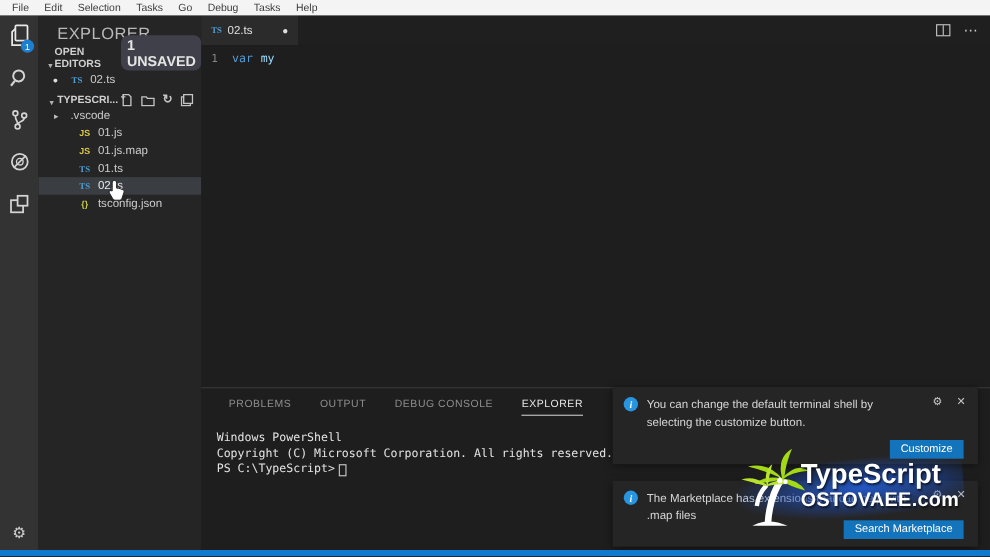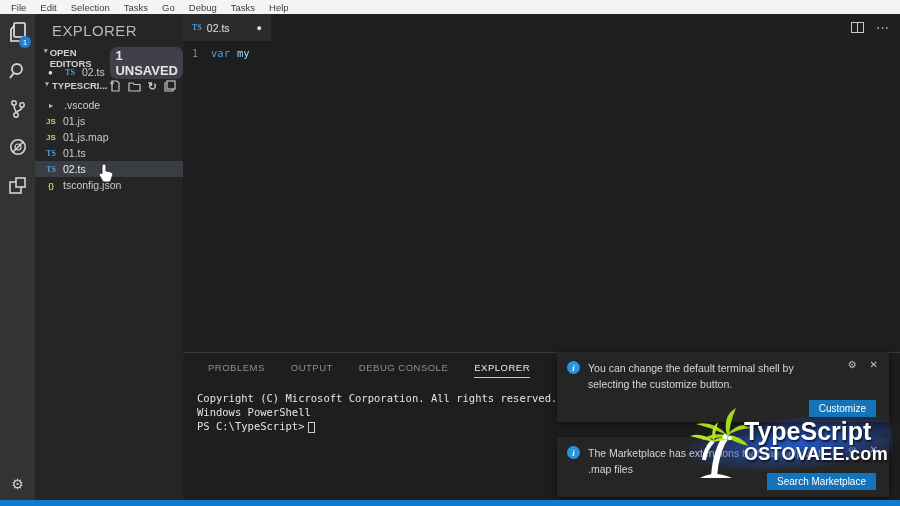--- a/index.html
+++ b/index.html
@@ -20,28 +20,28 @@
   .ab-icon { width:35px; height:38px; display:flex; align-items:center; justify-content:center; position:relative; color:#cfcfcf; }
   .ab-badge { position:absolute; right:4px; bottom:4px; width:12px; height:12px; border-radius:50%;
               background:#1e7fd0; color:#fff; font-size:8px; display:flex; align-items:center; justify-content:center; }
   #ab-settings { position:absolute; bottom:4px; left:0; width:35px; height:24px; display:flex;
                  align-items:center; justify-content:center; color:#cfcfcf; font-size:14px; }
 
   
   #sidebar { position:absolute; left:35px; top:0; width:148px; height:100%; background:#252526;
              color:#cccccc; font-size:10.5px; }
   .sb-title { padding:8px 0 8px 17px; font-size:15px; color:#b8b8b8; letter-spacing:.4px; }
-  .sb-sec { height:17px; display:flex; align-items:flex-start; font-weight:bold; font-size:9.5px;
+  .sb-sec { height:17px; display:flex; align-items:flex-end; font-weight:bold; font-size:9.5px;
             padding-left:7px; color:#d0d0d0; }
   .sec-arrow { font-size:7px; width:10px; text-align:center; color:#b0b0b0; }
   .badge-unsaved { background:#40404a; border-radius:7px; padding:1px 5px; font-size:13px;
                    font-weight:bold; margin-left:6px; color:#e5e5e5; }
   .sec-actions { margin-left:auto; display:flex; gap:7px; padding-right:7px; align-items:center; }
   .sec-actions svg { display:block; }
-  .sb-row { height:16px; display:flex; align-items:center; padding-left:9px; gap:5px; cursor:default; }
+  .sb-row { height:16px; display:flex; align-items:center; padding-left:35px; gap:5px; cursor:default; }
   .sb-row.sel { background:#3a3d41; color:#eaeaea; }
   .file-ico { font-size:8px; font-weight:bold; width:14px; text-align:center; flex:none;
               font-family:"Liberation Sans", sans-serif; }
   .ico-ts { color:#4d9fd6;font-family:Liberation Serif, serif; } .ico-js { color:#dbc94a; } .ico-json { color:#c7cc4e; }
   .dot-mod { font-size:8px; color:#e0e0e0; width:10px; }
   .chev { font-size:8px; color:#c0c0c0; width:10px; }
 
   
   #editor { position:absolute; left:183px; top:0; right:0; height:338px; background:#1e1e1e; }
   #tabbar { position:relative; height:27px; background:#1f1f1f; display:flex; }
@@ -84,21 +84,21 @@
               justify-content:center; font-family:"Liberation Serif", serif; font-style:italic; }
   .notif-msg { width:245px; line-height:16px; color:#d5d5d5; }
   .notif-top-actions { position:absolute; top:7px; right:11px; display:flex; gap:13px;
                        color:#c5c5c5; font-size:10px; align-items:center; }
   .notif-btn { position:absolute; right:13px; background:#1374bb; color:#fff; font-size:10px;
                padding:3px 10px; cursor:pointer; }
   #notif-terminal .notif-btn { bottom:5px; }
   #notif-marketplace .notif-btn { bottom:7px;margin-left:16px; }
 
   
-  #watermark { position:absolute; right:6px; top:404px; width:210px; height:80px; z-index:6; pointer-events:none; }
+  #watermark { position:absolute; right:22px; top:404px; width:210px; height:80px; z-index:6; pointer-events:none; }
   .wm-glow { position:absolute; right:2px; top:14px; width:205px; height:52px;
              background:radial-gradient(ellipse at 55% 50%, rgba(34,90,205,.95) 0%, rgba(30,80,190,.45) 45%, rgba(30,80,190,0) 75%);
              transform:rotate(-5deg); }
   .wm-palm { position:absolute; left:0; top:0; }
   .wm-text { position:absolute; left:60px; top:15px; color:#fff; font-weight:bold;
              text-shadow:1px 2px 2px rgba(0,0,0,.65); }
   .wm-title { font-size:25px; line-height:25px; }
   .wm-site  { font-size:18px; line-height:20px; letter-spacing:.3px; }
 
   
@@ -247,22 +247,22 @@
     </div>
 
     <div id="panel">
       <div class="panel-tabs">
         <span class="ptab">PROBLEMS</span>
         <span class="ptab">OUTPUT</span>
         <span class="ptab">DEBUG CONSOLE</span>
         <span class="ptab active">EXPLORER</span>
       </div>
       <div id="terminal">
+        <div>Windows PowerShell</div>
         <div>Copyright (C) Microsoft Corporation. All rights reserved.</div>
-        <div>Windows PowerShell</div>
         <div class="prompt-line">
           <span>PS C:\TypeScript&gt;</span>
           <span class="term-cursor"></span>
         </div>
       </div>
     </div>
   </div>
 
   <div class="notif" id="notif-terminal">
     <div class="notif-body">

